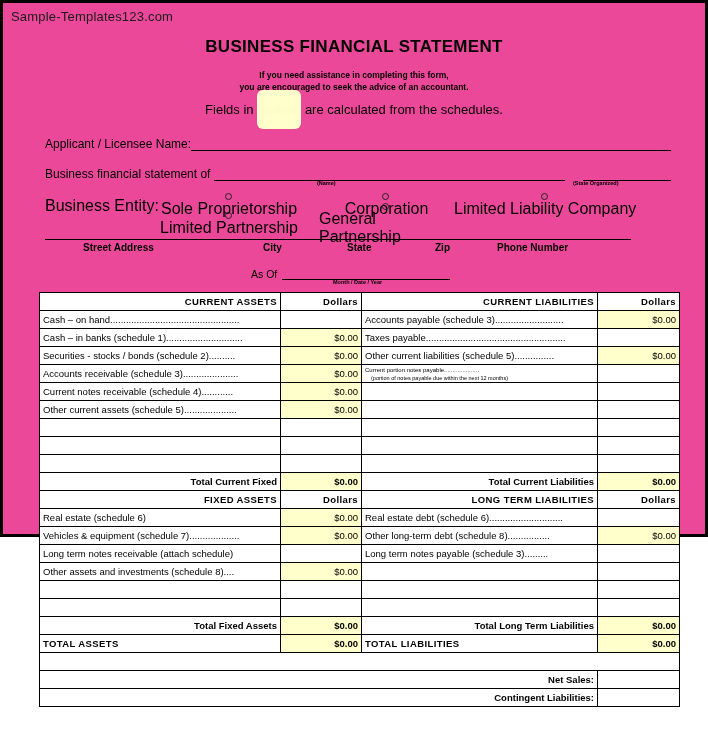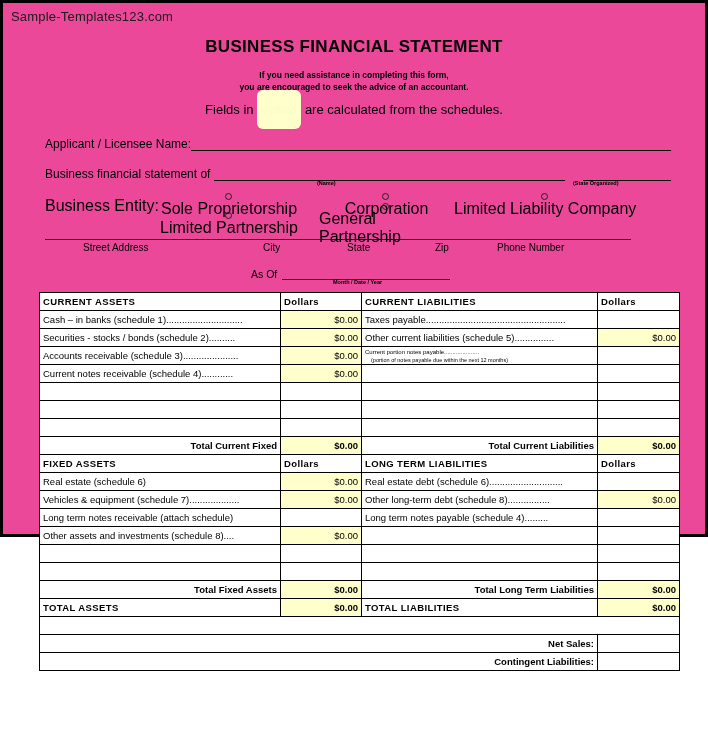--- a/index.html
+++ b/index.html
@@ -88,21 +88,21 @@
   .addrline {
     position: absolute;
     left: 42px; top: 236px; width: 586px;
     border-top: 1.4px solid #000;
   }
   .addrlabels {
     position: absolute;
     left: 42px; top: 239px; width: 586px;
     height: 14px; font-size: 10px;
   }
-  .addrlabels span { position: absolute; top: 0; }
+  .addrlabels span { position: absolute; top: 0; font-weight: bold; }
 
   .asof {
     position: absolute;
     left: 248px; top: 264px;
     font-size: 10.5px;
     display: flex; align-items: flex-end;
   }
   .asof .ul2 { width: 168px; height: 12px; border-bottom: 1.4px solid #000; margin-left: 5px; }
   .asofsub {
     position: absolute;
@@ -125,21 +125,21 @@
     border: 1px solid #000;
     height: 17px;
     padding: 0 3px;
     font-size: 9.5px;
     vertical-align: middle;
     background: #fff;
     overflow: hidden;
     white-space: nowrap;
   }
   .hdr {
-    text-align: left;
+    text-align: right;
     font-weight: bold;
     font-size: 10px;
     letter-spacing: 0.4px;
   }
   .money { text-align: right; font-size: 9.5px; }
   .yel { background: #ffffcc !important; }
   .tot { text-align: right; font-weight: bold; font-size: 9.5px; }
   .totcap { font-weight: bold; font-size: 10px; letter-spacing: 0.4px; }
   .tiny { font-size: 6px; line-height: 8px; }
   .tiny2 { font-size: 5.5px; line-height: 8px; padding-left: 6px; }
@@ -236,20 +236,26 @@
         <col style="width:82px">
       </colgroup>
       <tbody id="tbody">
           <tr>
             <td class="hdr">CURRENT ASSETS</td>
             <td class="hdr">Dollars</td>
             <td class="hdr">CURRENT LIABILITIES</td>
             <td class="hdr">Dollars</td>
           </tr>
           <tr>
+            <td>Cash – on hand.................................................</td>
+            <td class="money"></td>
+            <td>Accounts payable (schedule 3)..........................</td>
+            <td class="money yel">$0.00</td>
+          </tr>
+          <tr>
             <td>Cash – in banks (schedule 1).............................</td>
             <td class="money yel">$0.00</td>
             <td>Taxes payable.....................................................</td>
             <td class="money"></td>
           </tr>
           <tr>
             <td>Securities - stocks / bonds (schedule 2)..........</td>
             <td class="money yel">$0.00</td>
             <td>Other current liabilities (schedule 5)...............</td>
             <td class="money yel">$0.00</td>
@@ -263,20 +269,26 @@
             </td>
             <td class="money"></td>
           </tr>
           <tr>
             <td>Current notes receivable (schedule 4)............</td>
             <td class="money yel">$0.00</td>
             <td></td>
             <td class="money"></td>
           </tr>
           <tr>
+            <td>Other current assets (schedule 5)....................</td>
+            <td class="money yel">$0.00</td>
+            <td></td>
+            <td class="money"></td>
+          </tr>
+          <tr>
             <td></td>
             <td class="money"></td>
             <td></td>
             <td class="money"></td>
           </tr>
           <tr>
             <td></td>
             <td class="money"></td>
             <td></td>
             <td class="money"></td>
@@ -307,21 +319,21 @@
           </tr>
           <tr>
             <td>Vehicles &amp; equipment (schedule 7)...................</td>
             <td class="money yel">$0.00</td>
             <td>Other long-term debt (schedule 8)................</td>
             <td class="money yel">$0.00</td>
           </tr>
           <tr>
             <td>Long term notes receivable (attach schedule)</td>
             <td class="money"></td>
-            <td class="indent">Long term notes payable  (schedule 4).........</td>
+            <td class="indent">Long term notes payable  (schedule 3).........</td>
             <td class="money"></td>
           </tr>
           <tr>
             <td>Other assets and investments (schedule 8)....</td>
             <td class="money yel">$0.00</td>
             <td></td>
             <td class="money"></td>
           </tr>
           <tr>
             <td></td>

